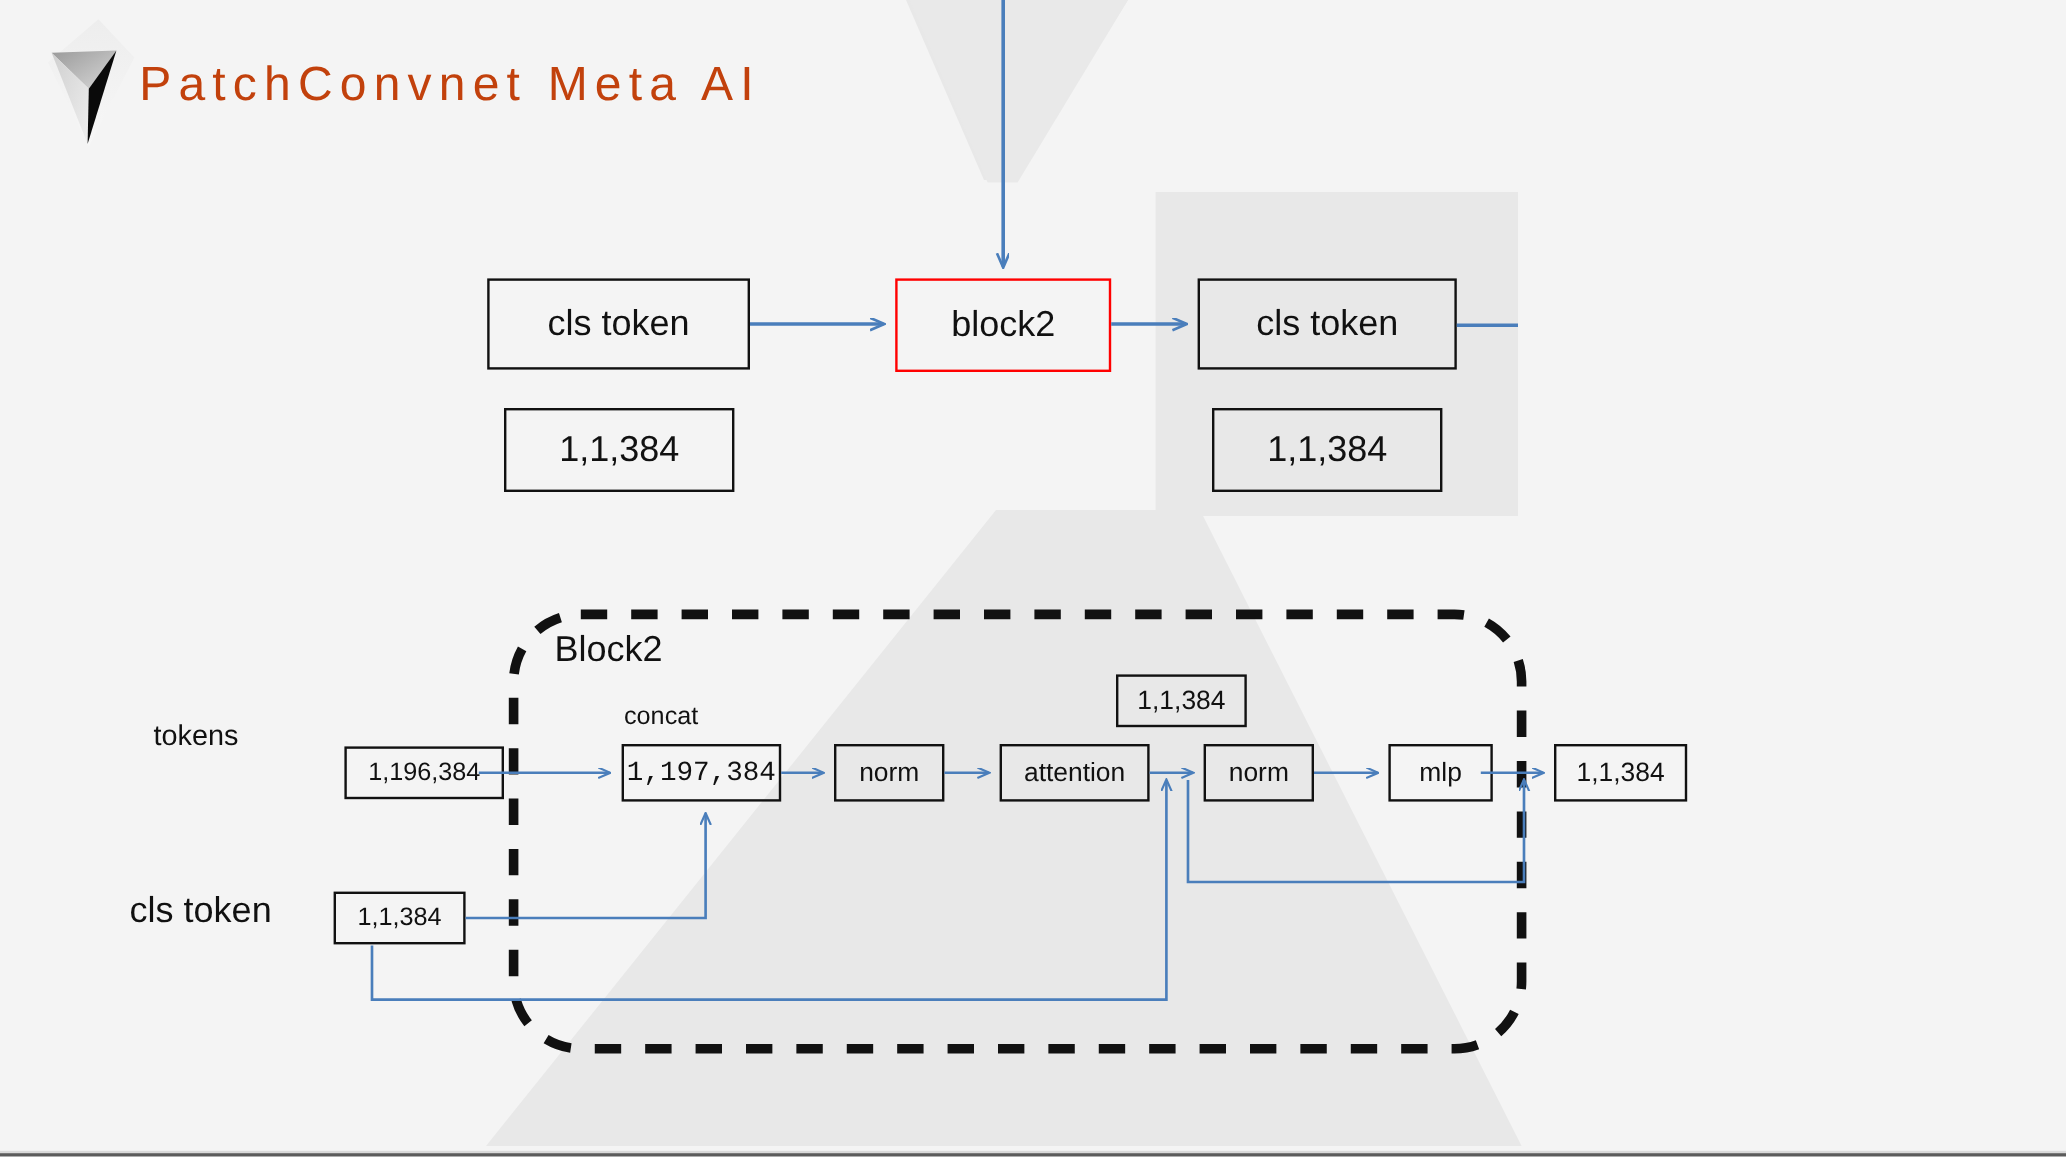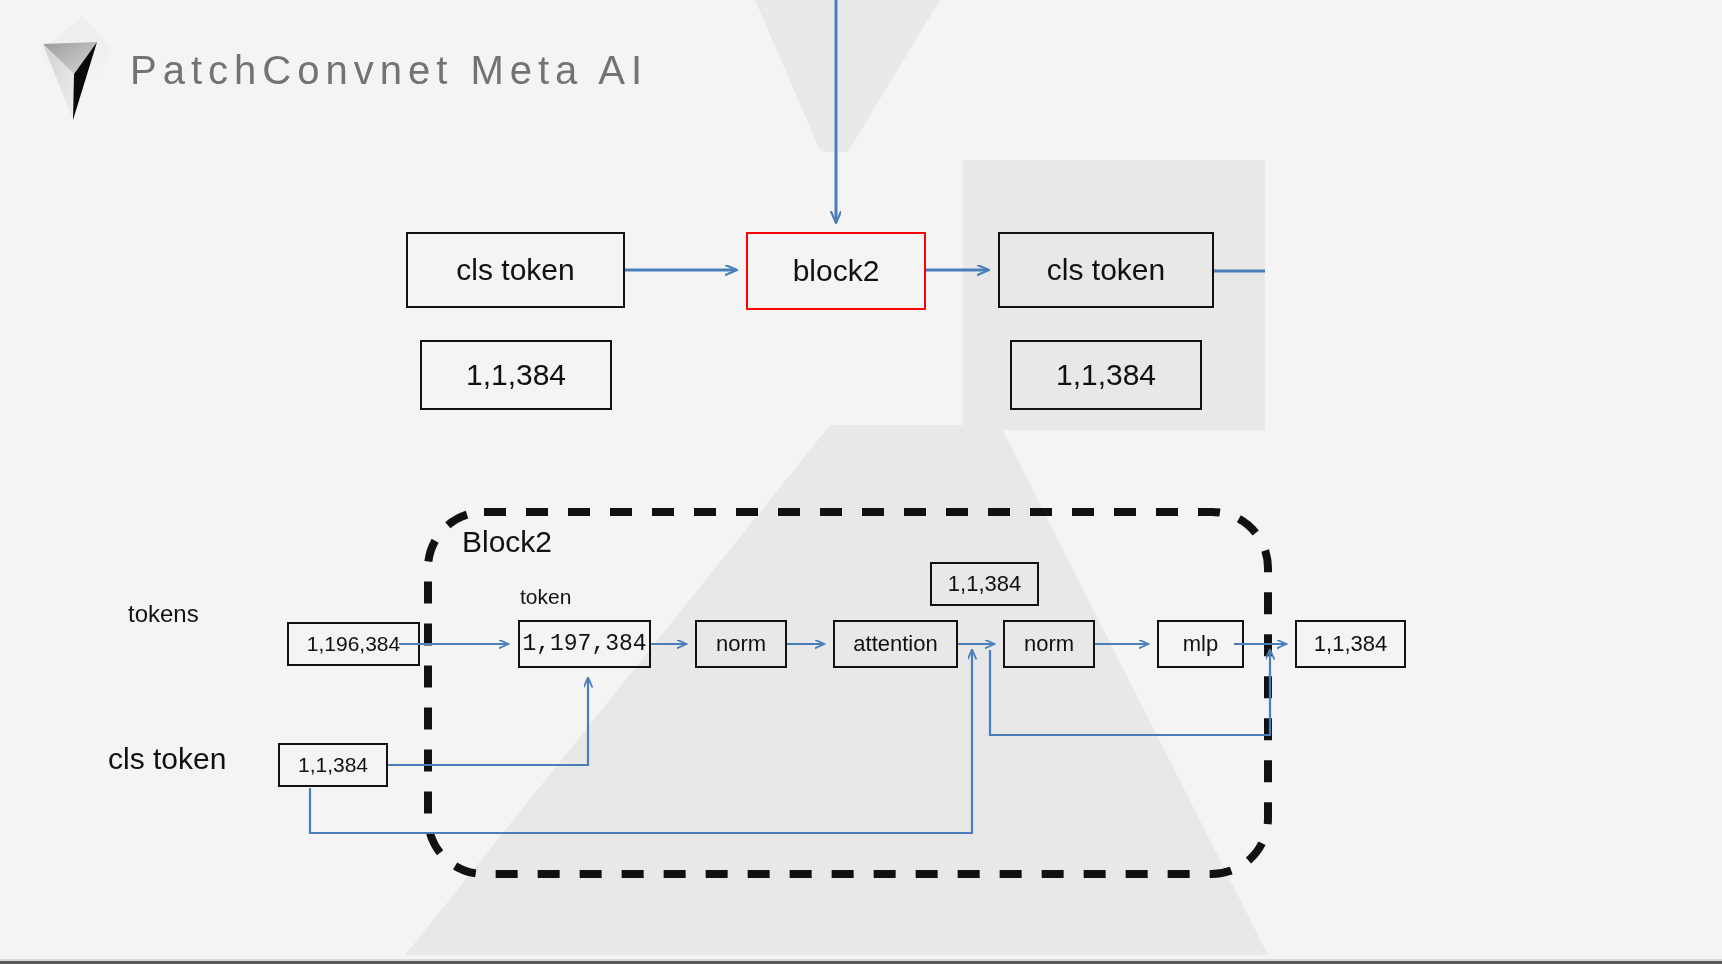--- a/index.html
+++ b/index.html
@@ -53,24 +53,23 @@
     top: 14px;
     display: flex;
     align-items: center;
   }
   #logo {
     width: 82px;
     height: 112px;
     flex: 0 0 auto;
   }
   #title {
-    margin-left: 14px;
     font-size: 40px;
     letter-spacing: 6px;
-    color: #737373;
+    color: #c2410c;
     font-family: "Liberation Sans", sans-serif;
     white-space: nowrap;
   }
   
   .box {
     position: absolute;
     box-sizing: border-box;
     border: 2.5px solid #111;
     background: transparent;
     display: flex;
@@ -157,21 +156,21 @@
   <div class="box" style="left:998px; top:232px; width:216px; height:76px; font-size:30px;">cls token</div>
 
   <div class="box" style="left:1010px; top:340px; width:192px; height:70px; font-size:30px;">1,1,384</div>
 
   <div class="plain-label" style="left:128px; top:600px; font-size:24px;">tokens</div>
 
   <div class="plain-label" style="left:108px; top:742px; font-size:30px;">cls token</div>
 
   <div class="plain-label" style="left:462px; top:525px; font-size:30px;">Block2</div>
 
-  <div class="plain-label" style="left:520px; top:585px; font-size:21px;">token</div>
+  <div class="plain-label" style="left:520px; top:585px; font-size:21px;">concat</div>
 
   <div class="box" style="left:266px; top:622px; width:133px; height:44px; font-size:21px; border-width:2px;margin-left:21px;">1,196,384</div>
 
   <div class="box" style="left:278px; top:743px; width:110px; height:44px; font-size:21px; border-width:2px;">1,1,384</div>
 
   <div class="box" style="left:518px; top:620px; width:133px; height:48px; font-size:23px; border-width:2px;font-family:Liberation Mono, monospace;">1,197,384</div>
 
   <div class="box" style="left:695px; top:620px; width:92px; height:48px; font-size:22px; border-width:2px;">norm</div>
 
   <div class="box" style="left:833px; top:620px; width:125px; height:48px; font-size:22px; border-width:2px;">attention</div>

